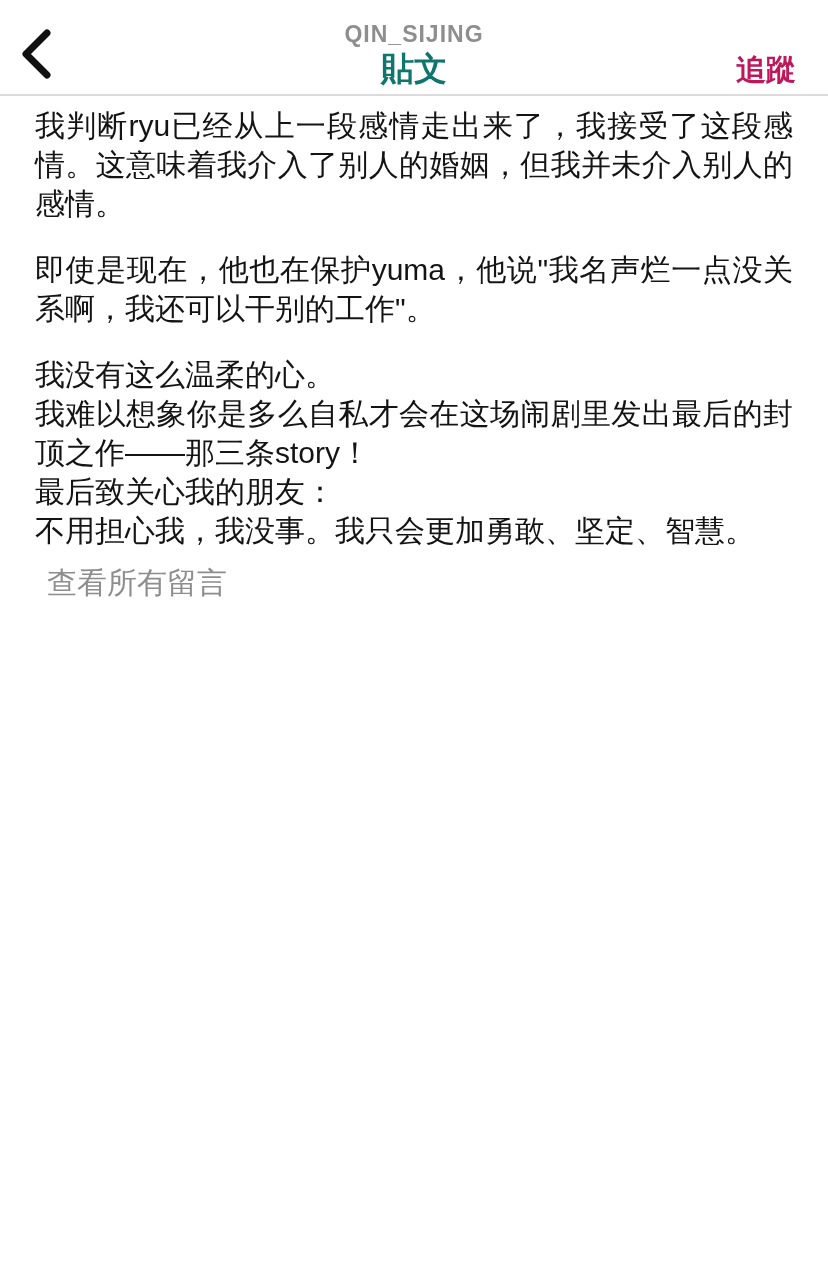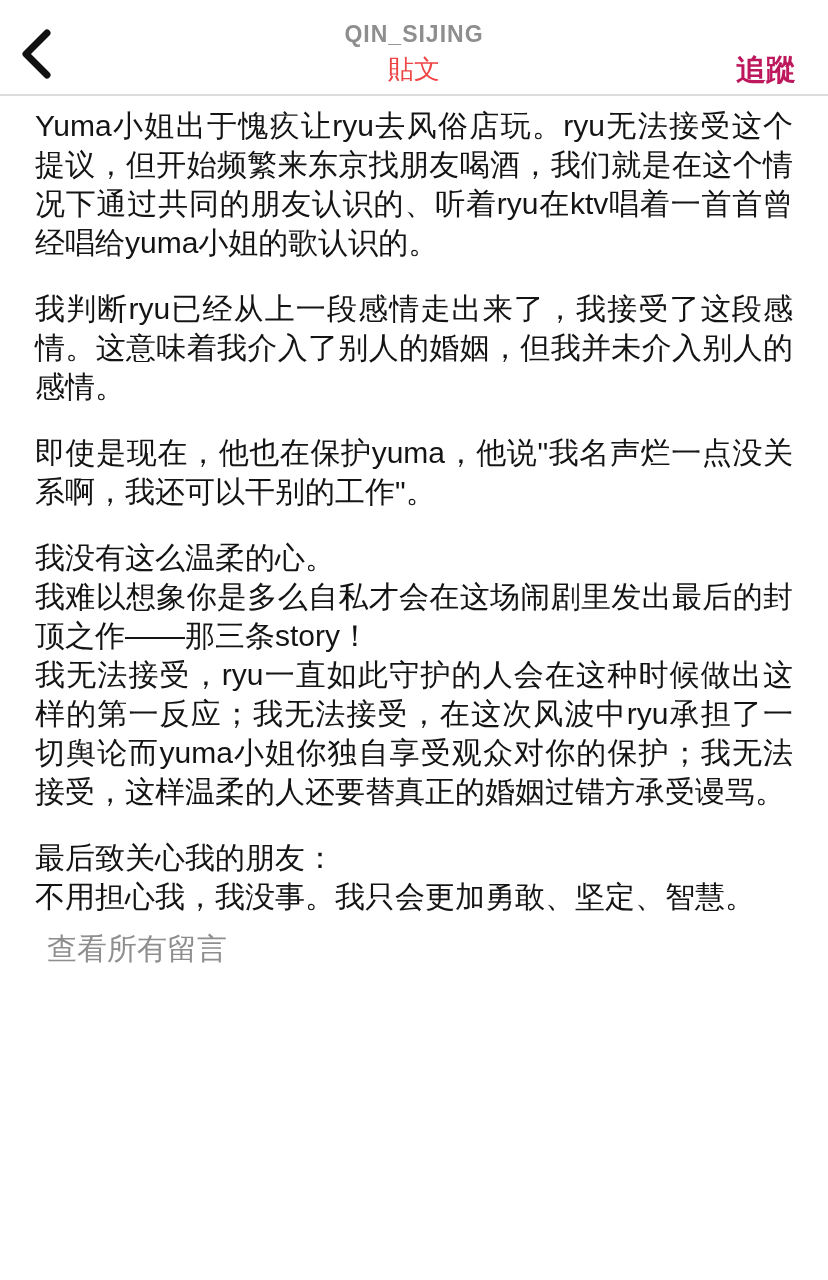--- a/index.html
+++ b/index.html
@@ -47,23 +47,23 @@
     white-space: nowrap;
   }
   .header-username {
     font-size: 23px;
     font-weight: 700;
     letter-spacing: 1px;
     color: #8e8e8e;
     line-height: 28px;
   }
   .header-title {
-    font-size: 26px;
-    font-weight: 400;
-    color: #ef4444;
+    font-size: 33px;
+    font-weight: 700;
+    color: #0f766e;
     line-height: 42px;
   }
   .follow-btn {
     position: absolute;
     right: 32px;
     top: 50px;
     font-size: 30px;
     font-weight: 600;
     color: #be185d;
     background: none;
@@ -116,25 +116,23 @@
 
     <div class="header-center">
       <div class="header-username">QIN_SIJING</div>
       <div class="header-title">貼文</div>
     </div>
 
     <button class="follow-btn">追蹤</button>
   </div>
 
   <div class="caption">
-      <p class="cap gap">Yuma小姐出于愧疚让ryu去风俗店玩。ryu无法接受这个提议，但开始频繁来东京找朋友喝酒，我们就是在这个情况下通过共同的朋友认识的、听着ryu在ktv唱着一首首曾经唱给yuma小姐的歌认识的。</p>
       <p class="cap gap">我判断ryu已经从上一段感情走出来了，我接受了这段感情。这意味着我介入了别人的婚姻，但我并未介入别人的感情。</p>
       <p class="cap gap">即使是现在，他也在保护yuma，他说"我名声烂一点没关系啊，我还可以干别的工作"。</p>
       <p class="cap">我没有这么温柔的心。</p>
       <p class="cap">我难以想象你是多么自私才会在这场闹剧里发出最后的封顶之作——那三条story！</p>
-      <p class="cap gap">我无法接受，ryu一直如此守护的人会在这种时候做出这样的第一反应；我无法接受，在这次风波中ryu承担了一切舆论而yuma小姐你独自享受观众对你的保护；我无法接受，这样温柔的人还要替真正的婚姻过错方承受谩骂。</p>
       <p class="cap">最后致关心我的朋友：</p>
       <p class="cap">不用担心我，我没事。我只会更加勇敢、坚定、智慧。</p>
     </div>
 
   <div class="view-comments">查看所有留言</div>
 
 </div>
 
 </body></html>

